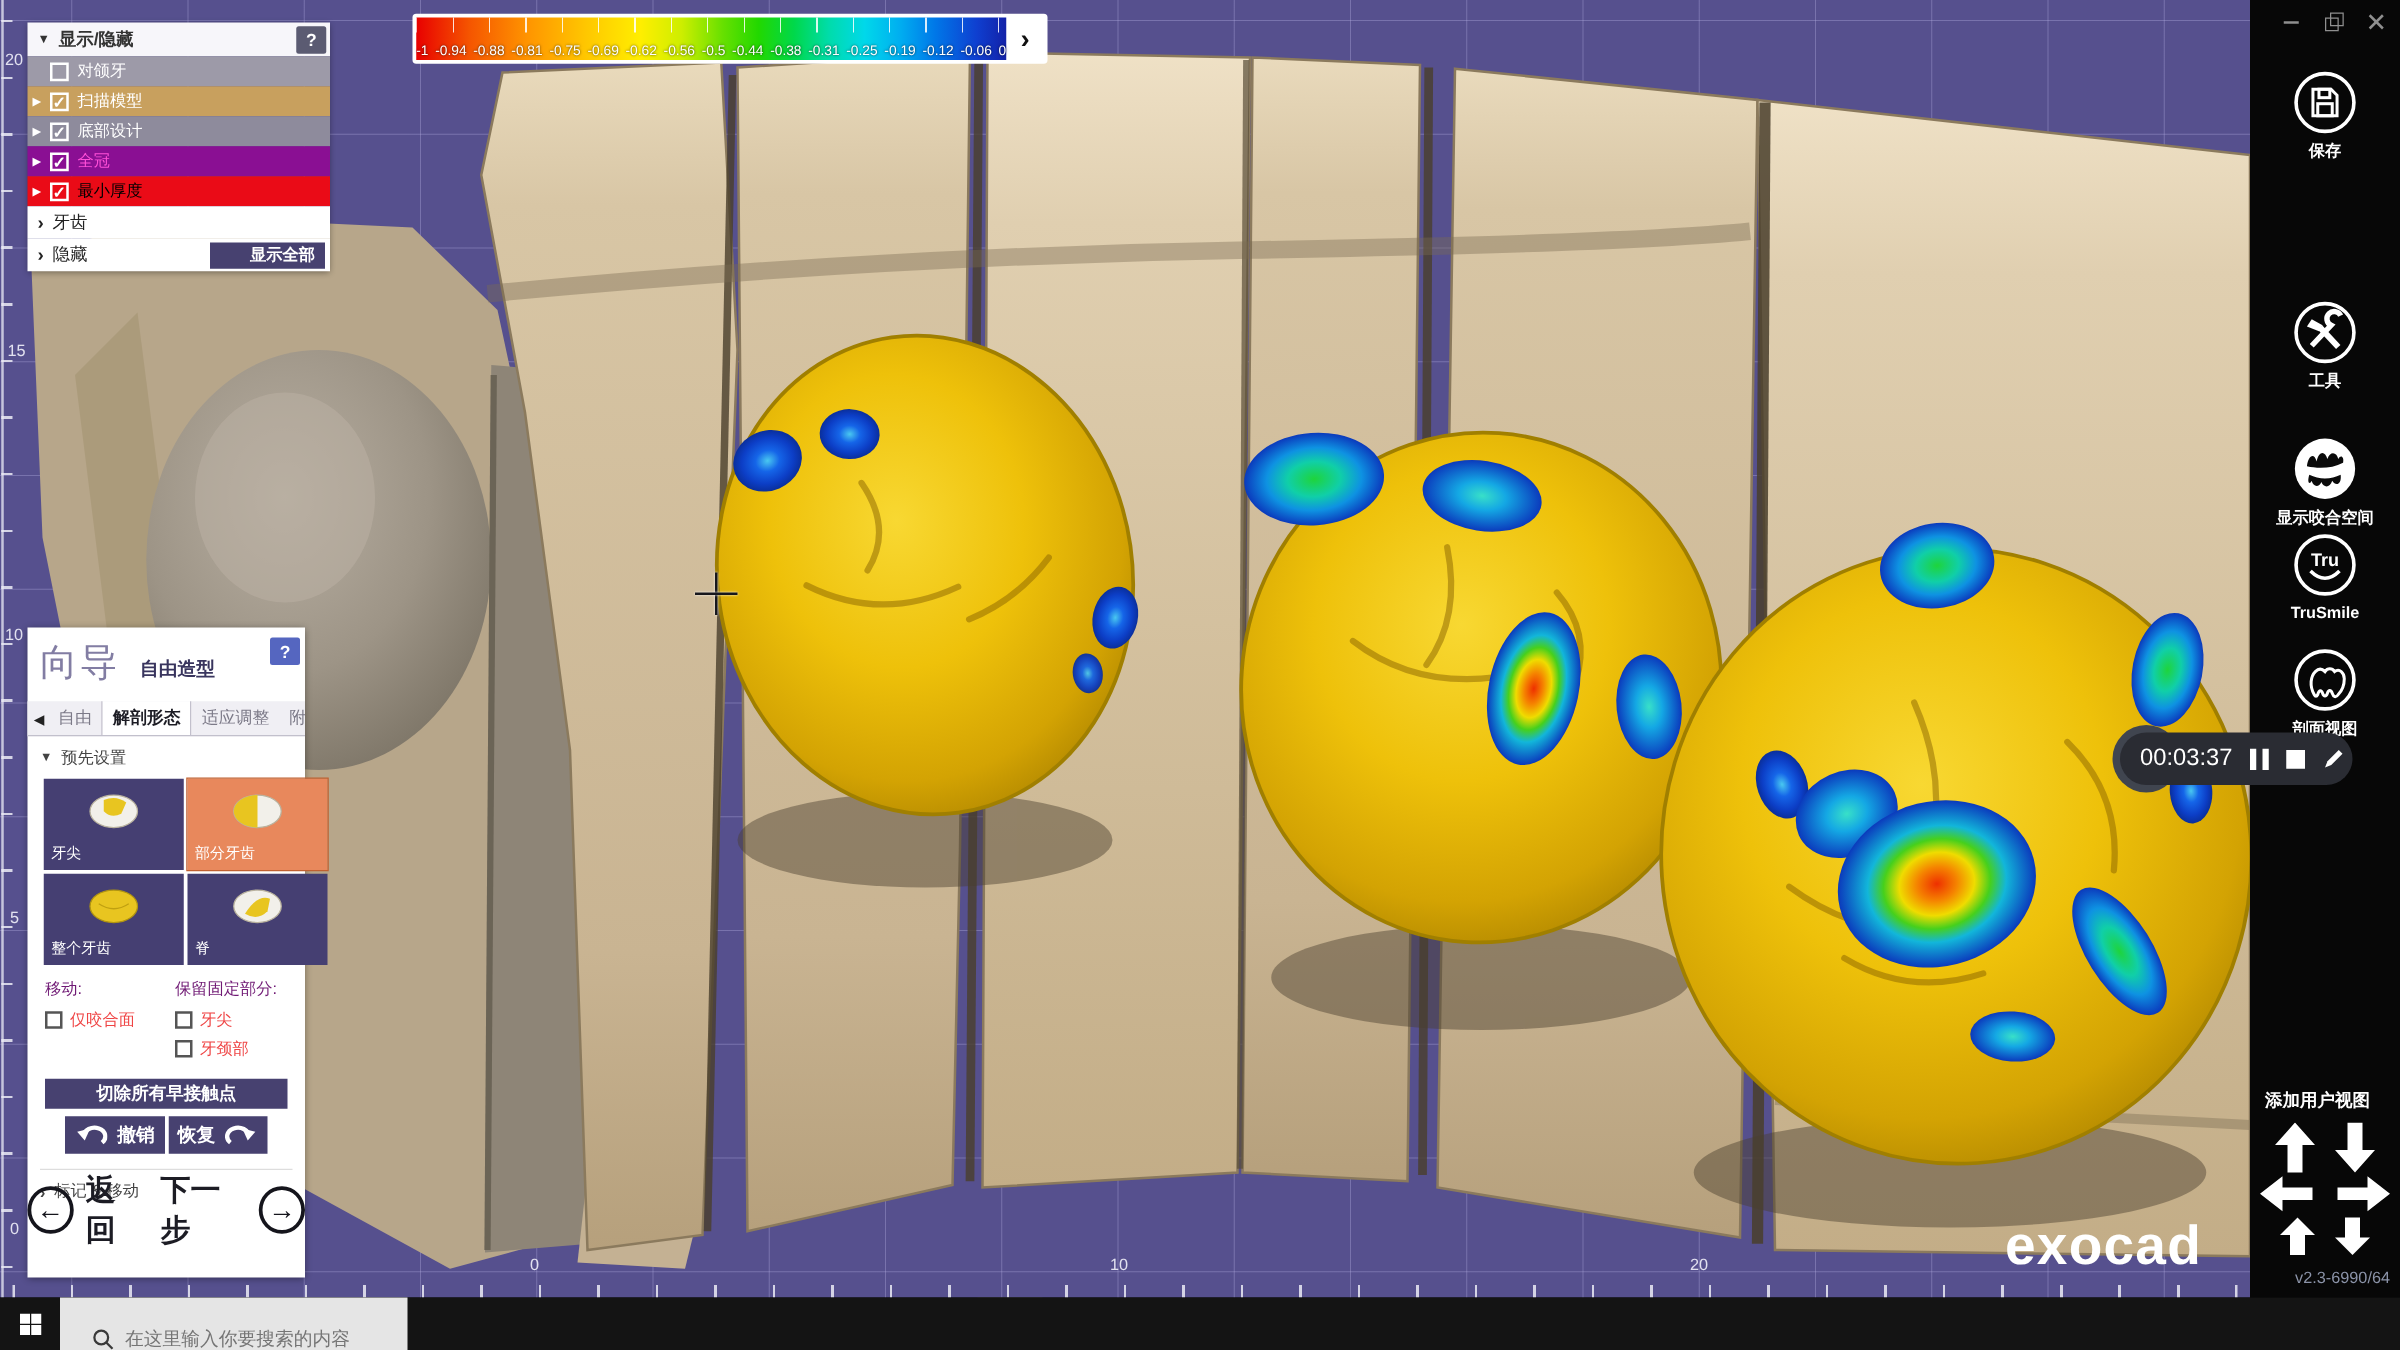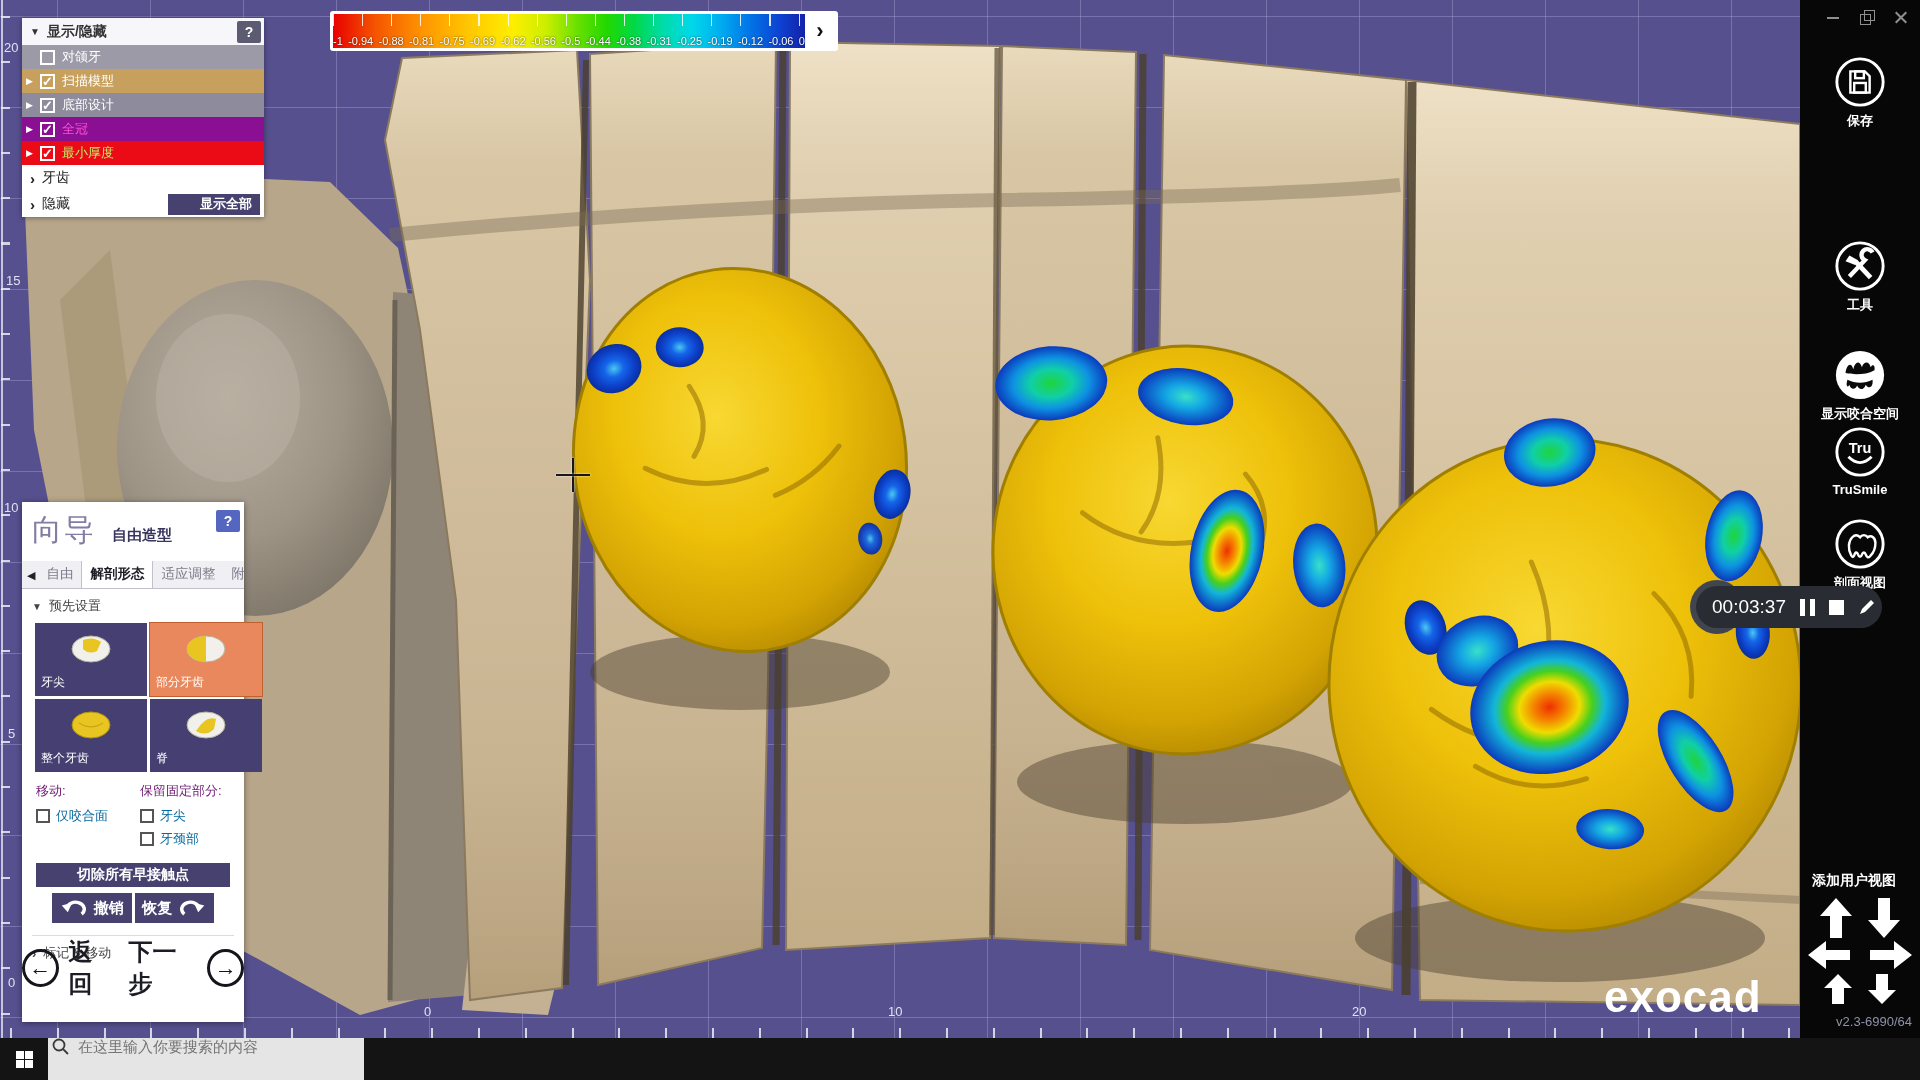--- a/index.html
+++ b/index.html
@@ -71,21 +71,21 @@
   .wz-section{ display:flex; align-items:center; padding:8px 0 4px 10px; font-size:13px; color:#444; }
   .wz-section .tri{ font-size:10px; margin-right:7px; color:#444; }
   .preset-grid{ display:grid; grid-template-columns:112px 112px; grid-gap:3px; margin:4px 0 0 13px; }
   .preset{ position:relative; width:112px; height:73px; background:#453f72; cursor:pointer; }
   .preset.sel{ background:#e8885c; outline:1px solid #c06030; }
   .preset svg{ position:absolute; left:34px; top:10px; }
   .preset .plabel{ position:absolute; left:6px; bottom:5px; color:#fff; font-size:12px; }
   .opt-area{ display:flex; margin:10px 0 0 14px; }
   .opt-col{ width:106px; }
   .opt-title{ font-size:13px; color:#701a75; margin-bottom:7px; }
-  .opt-row{ display:flex; align-items:center; font-size:13px; color:#0369a1; margin-bottom:5px; cursor:pointer; }
+  .opt-row{ display:flex; align-items:center; font-size:13px; color:#ef4444; margin-bottom:5px; cursor:pointer; }
   .opt-row .cb{ border-color:#555; width:14px; height:14px; margin:0 6px 0 0; }
   .cutbtn{ margin:10px 14px 0; height:24px; background:#474170; color:#fff; font-size:14px; font-weight:bold;
     display:flex; align-items:center; justify-content:center; cursor:pointer; }
   .undoredo{ display:flex; gap:3px; margin:6px 30px 0; }
   .urbtn{ flex:1; height:30px; background:#474170; color:#fff; font-size:15px; font-weight:bold;
     display:flex; align-items:center; justify-content:center; gap:8px; cursor:pointer; }
   .markrow{ display:flex; align-items:center; margin:12px 10px 0; padding-top:8px; border-top:1px solid #ddd;
     font-size:13px; color:#444; cursor:pointer; }
   .markrow .chev{ font-weight:bold; margin-right:7px; }
   .wz-nav{ position:absolute; left:0; right:0; bottom:22px; display:flex; align-items:center; justify-content:center; gap:14px; }
@@ -117,21 +117,21 @@
   .sb-label{ color:#fff; font-size:13px; font-weight:bold; margin-top:3px; white-space:nowrap; }
   .addview{ position:absolute; left:0; top:872px; width:108px; text-align:center; color:#fff; font-size:14px; font-weight:bold; }
   .arrowpad{ position:absolute; left:6px; top:898px; cursor:pointer; }
   .version{ position:absolute; right:8px; top:1014px; color:#8b93a8; font-size:13px; }
 
   
   .taskbar{ position:absolute; left:0; top:1038px; width:1920px; height:42px; background:#141414; z-index:50; display:flex; }
   .tb-start{ width:48px; height:42px; display:flex; align-items:center; justify-content:center; cursor:pointer; }
   .winlogo{ display:grid; grid-template-columns:8px 8px; grid-template-rows:8px 8px; grid-gap:1px; }
   .winlogo i{ background:#fff; }
-  .tb-search{ width:316px; height:42px; background:#e5e5e5; display:flex; align-items:flex-start; padding:0 4px; }
+  .tb-search{ width:278px; height:42px; background:#e5e5e5; display:flex; align-items:flex-end; padding:0 26px; }
   .tb-search svg{ flex:none; margin-right:9px; }
   .tb-search-input{ border:none; background:transparent; outline:none; font-size:15px; color:#3a3a3a; width:100%;
     font-family:"Liberation Sans", sans-serif; }
   .tbicon{ position:absolute; top:1038px; width:44px; height:42px; display:flex; align-items:center; justify-content:center; cursor:pointer; }
   .tbicon.run{ box-shadow:inset 0 -2px 0 #76b9ed; }
   .tbicon.activeapp{ background:#3d3d3d; width:52px; }
   .cortana-ring{ width:19px; height:19px; border:2px solid #fff; border-radius:50%; }
   .taskview{ width:18px; height:14px; border:2px solid #fff; position:relative; }
   .taskview::before{ content:""; position:absolute; left:-6px; top:2px; width:3px; height:6px; background:#fff; }
   .taskview::after{ content:""; position:absolute; right:-6px; top:2px; width:3px; height:6px; background:#fff; }
@@ -366,21 +366,21 @@
       <span>底部设计</span>
     </div>
     <div class="shp-row" style="background:#8a0f93">
       <span class="exp">▶</span>
       <span class="cb">✓</span>
       <span style="color:#ff4fd8">全冠</span>
     </div>
     <div class="shp-row" style="background:#ea0b17">
       <span class="exp">▶</span>
       <span class="cb">✓</span>
-      <span style="color:#bef264">最小厚度</span>
+      <span style="color:#000000">最小厚度</span>
     </div>
     <div class="shp-white">
       <span class="chev">›</span>
       <span class="lbl">牙齿</span>
     </div>
     <div class="shp-white">
       <span class="chev">›</span>
       <span class="lbl">隐藏</span>
       <span class="showall-btn">显示全部</span>
     </div>

